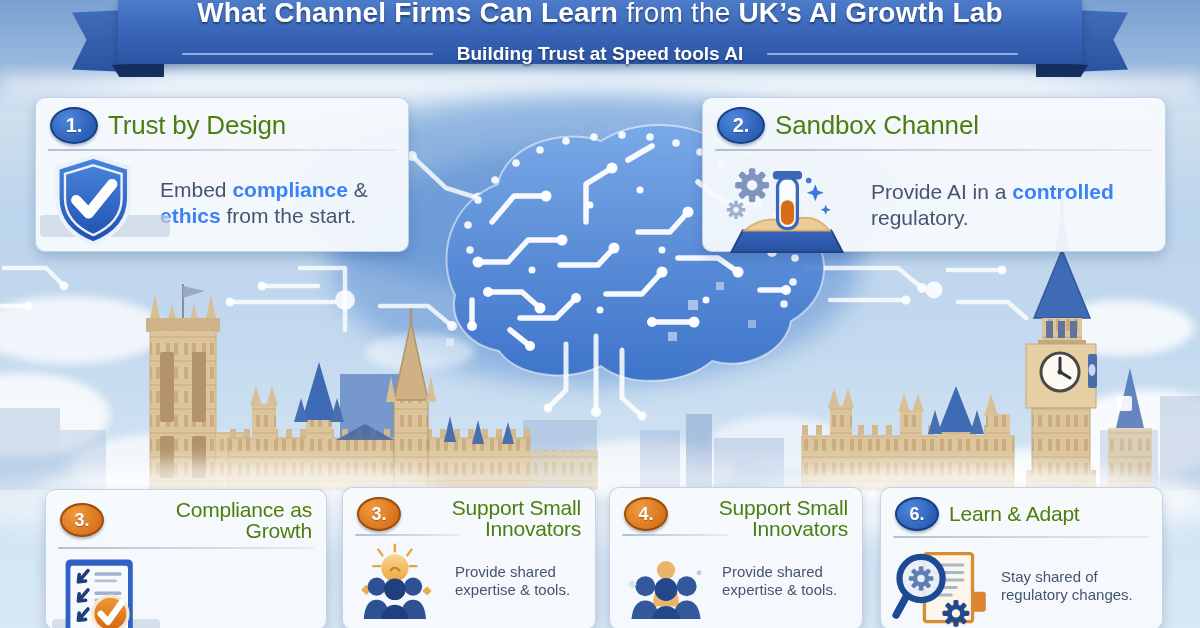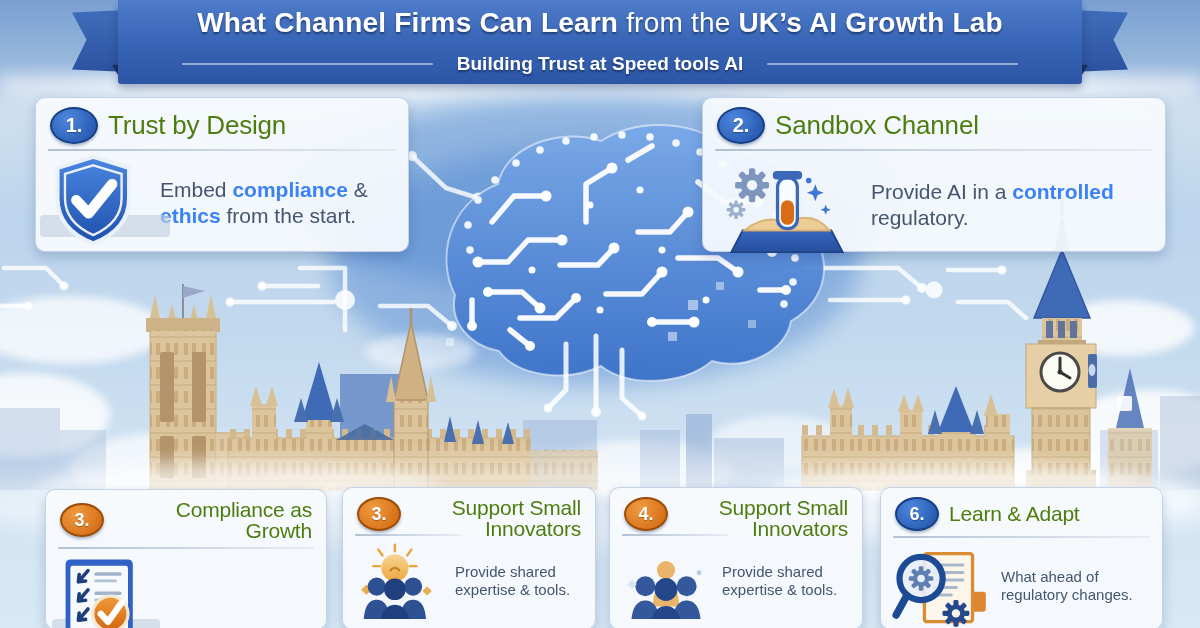--- a/index.html
+++ b/index.html
@@ -2,21 +2,21 @@
 <html><head>
 <meta charset="utf-8">
 <style>
   html,body{margin:0;padding:0;background:#1a2030;}
   .stage{position:relative;width:1200px;height:628px;overflow:hidden;margin:0 auto;
     font-family:"Liberation Sans","DejaVu Sans",sans-serif;
     background:linear-gradient(180deg,#86a9d9 0%,#a8c6e6 6%,#d7e6f3 13%,#cadded 22%,#bcd4ec 34%,#c3d9ee 55%,#cfe2f2 72%,#d8e8f5 100%);}
   .scene{position:absolute;left:0;top:0;width:1200px;height:628px;}
 
   
-  .banner{position:absolute;left:118px;right:118px;top:0;height:84px;z-index:4;
+  .banner{position:absolute;left:118px;right:118px;top:0;height:64px;z-index:4;
     background:linear-gradient(180deg,#4f7cc9 0%,#3a67b8 45%,#2c55a5 100%);
     box-shadow:0 4px 8px rgba(20,40,90,.35);border-radius:0 0 3px 3px;
     display:flex;flex-direction:column;align-items:center;justify-content:center;gap:16px;}
   .banner-title{color:#fff;font-size:28px;letter-spacing:.2px;line-height:1;
     text-shadow:0 2px 2px rgba(8,22,52,.5);white-space:nowrap;}
   .banner-title span{font-weight:normal;}
   .banner-title span.b{font-weight:bold;}
   .banner-sub{display:flex;align-items:center;width:100%;padding:0 40px;box-sizing:border-box;}
   .rule{flex:1;height:2px;background:rgba(235,243,252,.55);border-radius:2px;margin:0 24px;}
   .sub-text{color:#fff;font-weight:bold;font-size:19px;text-shadow:0 2px 2px rgba(8,22,52,.5);white-space:nowrap;}
@@ -519,17 +519,17 @@
             <rect x="50" y="62" width="24" height="3.5" rx="1.5"></rect>
           </g>
           <use href="#gearT" transform="translate(78,86) scale(.9)" fill="#24488c"></use>
           <circle cx="78" cy="86" r="5" fill="#fcf6ea"></circle>
           <line x1="18" y1="66" x2="6" y2="88" stroke="#1c4a94" stroke-width="9" stroke-linecap="round"></line>
           <circle cx="36" cy="44" r="26" fill="rgba(232,240,250,.9)" stroke="#1c4a94" stroke-width="7.5"></circle>
           <use href="#gearT" transform="translate(36,44) scale(.82)" fill="#5e7fb2"></use>
           <circle cx="36" cy="44" r="4.5" fill="#e8f0fa"></circle>
         </svg>
       </span>
-      <span class="card-text text-sm"><span>What ahead of regulatory changes.</span></span>
+      <span class="card-text text-sm"><span>Stay shared of regulatory changes.</span></span>
     </div>
   </div>
 
 </div>
 
 </body></html>

